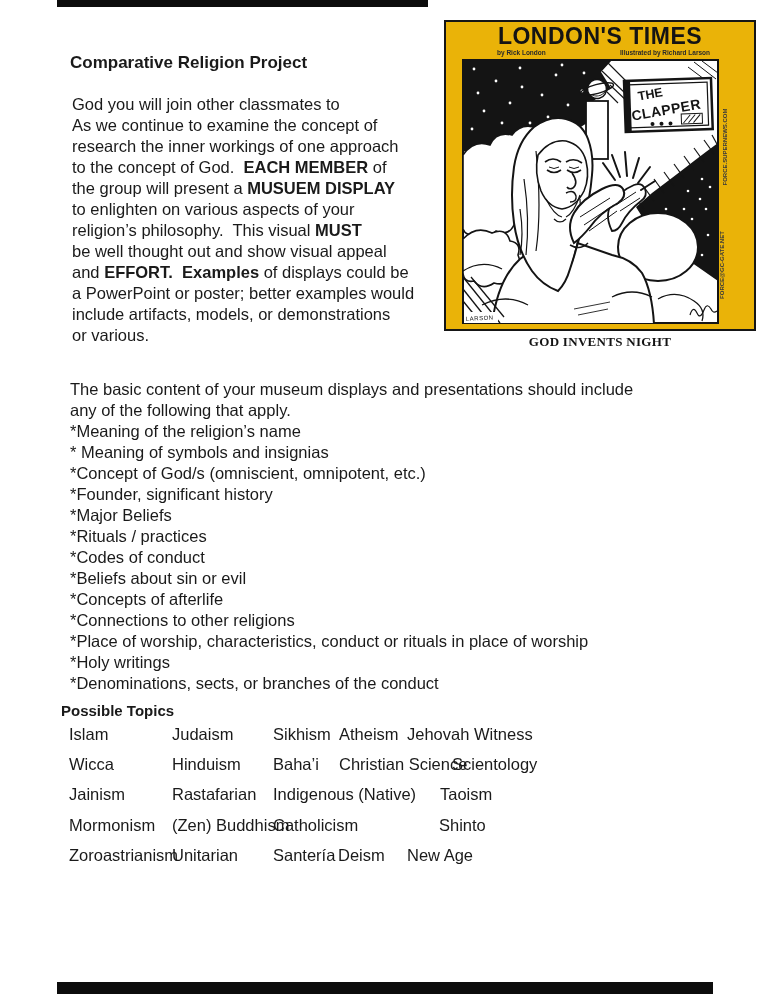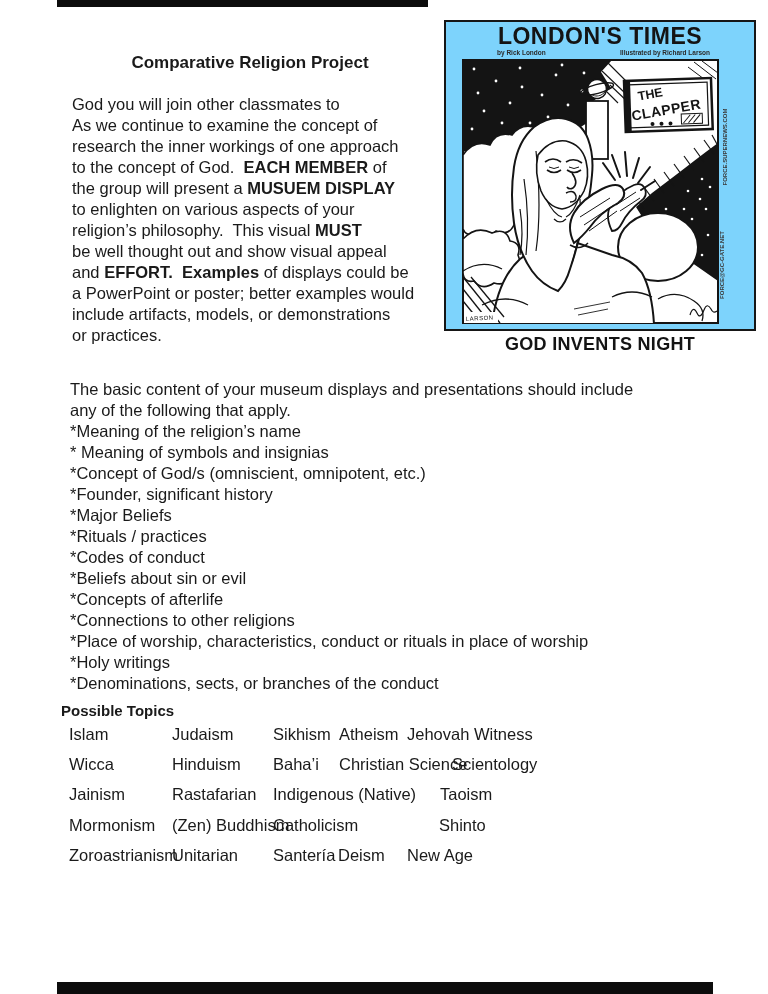--- a/index.html
+++ b/index.html
@@ -6,55 +6,55 @@
   #page {
     position:relative; width:768px; height:994px; background:#ffffff;
     font-family:"Liberation Sans", sans-serif; color:#1a1a1a; overflow:hidden;
   }
   .scan-bar { position:absolute; background:#0c0c0c; }
   .scan-bar.top { left:57px; top:0; width:371px; height:7px; }
   .scan-bar.bottom { left:57px; top:982px; width:656px; height:12px; }
 
   .doc-heading {
     position:absolute; left:70px; top:53px; width:360px;
-    font-size:17px; font-weight:bold; text-align:center; white-space:pre;
+    font-size:17px; font-weight:bold; text-align:left; white-space:pre;
   }
   .intro { position:absolute; left:72px; top:94px; }
   .intro .line, .content .line { white-space:pre; font-size:16.5px; line-height:21px; }
   .line b, .line .b { font-weight:bold; }
   .content { position:absolute; left:70px; top:379px; }
   .topics-heading {
     position:absolute; left:61px; top:702px;
     font-size:15px; font-weight:bold; white-space:pre;
   }
   .topics { position:absolute; left:69px; top:724px; width:660px; height:160px; }
   .trow { position:absolute; left:0; width:660px; height:21px; }
   .tcell { position:absolute; top:0; font-size:16.5px; line-height:21px; white-space:pre; }
 
   .comic-box {
     position:absolute; left:444px; top:20px; width:312px; height:311px;
-    border:2px solid #161616; box-sizing:border-box; background:#7dd3fc;text-decoration:underline;
+    border:2px solid #161616; box-sizing:border-box; background:#eab308;text-decoration:underline;
   }
   .masthead {
     position:absolute; left:0; top:1px; width:100%; text-align:center;
     font-size:23px; font-weight:bold; letter-spacing:0.5px; color:#141414; white-space:pre;
   }
   .byline { position:absolute; top:27px; font-size:6.5px; font-weight:bold; color:#2a2a2a; white-space:pre; }
   .byline.left { left:51px; }
   .byline.right { right:44px; }
   .panel-svg { position:absolute; left:16px; top:37px; }
   .vtext {
     position:absolute; font-size:6px; font-weight:bold; color:#3a3a3a; white-space:nowrap;
     transform:translate(-50%,-50%) rotate(-90deg);
   }
   .vt1 { left:279px; top:125px; }
   .vt2 { left:276px; top:243px; }
   .comic-caption {
     position:absolute; left:444px; top:334px; width:312px; text-align:center;
-    font-size:18px; font-weight:bold; letter-spacing:0.3px; color:#141414; white-space:pre;
+    font-size:13px; font-weight:bold; letter-spacing:0.3px; color:#141414; white-space:pre;font-family:Liberation Serif, serif;
   }
 </style>
 </head>
 <body>
 
 <div id="page">
 
   <div class="scan-bar top"></div>
 
   <div class="doc-heading">Comparative Religion Project</div>
@@ -64,21 +64,21 @@
       <div class="line"><span>As we continue to examine the concept of</span></div>
       <div class="line"><span>research the inner workings of one approach</span></div>
       <div class="line"><span>to the concept of God.  </span><span class="b">EACH MEMBER</span><span> of</span></div>
       <div class="line"><span>the group will present a </span><span class="b">MUSUEM DISPLAY</span></div>
       <div class="line"><span>to enlighten on various aspects of your</span></div>
       <div class="line"><span>religion’s philosophy.  This visual </span><span class="b">MUST</span></div>
       <div class="line"><span>be well thought out and show visual appeal</span></div>
       <div class="line"><span>and </span><span class="b">EFFORT.  Examples</span><span> of displays could be</span></div>
       <div class="line"><span>a PowerPoint or poster; better examples would</span></div>
       <div class="line"><span>include artifacts, models, or demonstrations</span></div>
-      <div class="line"><span>or practices.</span></div>
+      <div class="line"><span>or various.</span></div>
     </div>
 
   <div class="comic-box">
     <div class="masthead">LONDON'S TIMES</div>
     <div class="byline left">by Rick London</div>
     <div class="byline right">Illustrated by Richard Larson</div>
 
     <svg class="panel-svg" width="257" height="265" viewBox="0 0 257 265">
 
       <rect x="1" y="1" width="255" height="263" fill="#ffffff" stroke="#141414" stroke-width="2"></rect>

